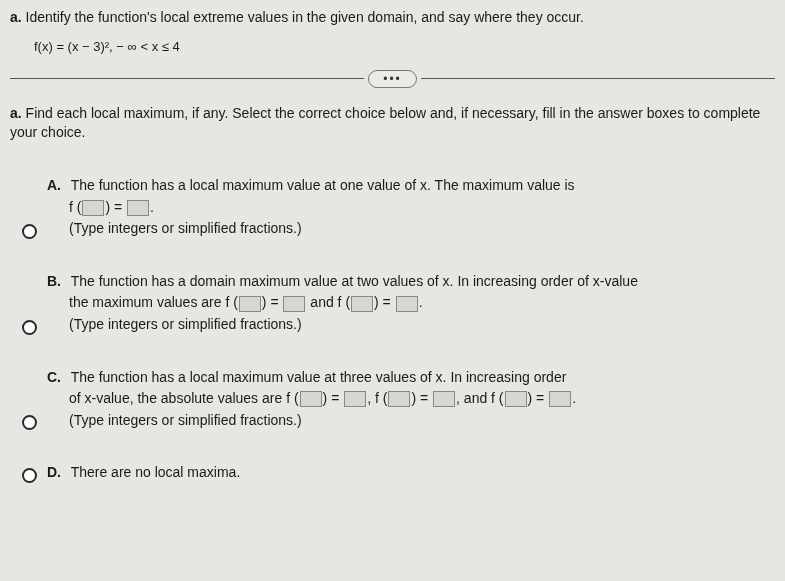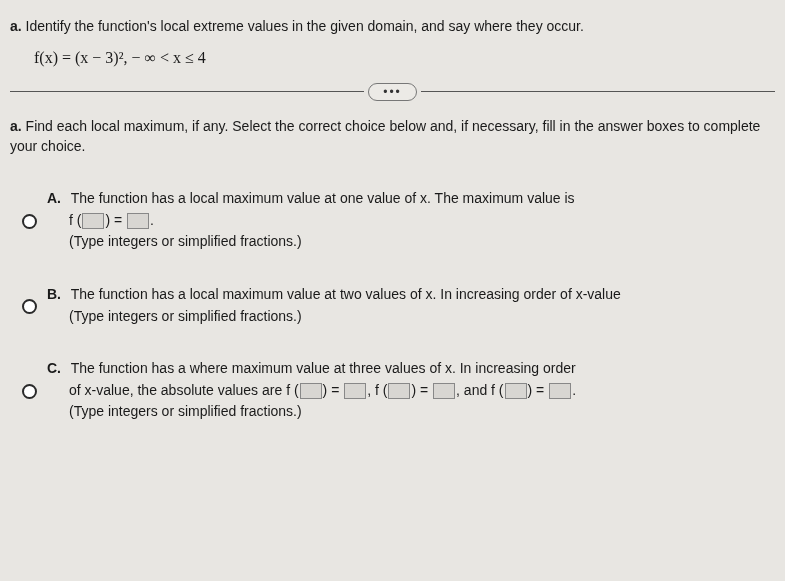--- a/index.html
+++ b/index.html
@@ -7,23 +7,23 @@
     font-family: Arial, Helvetica, sans-serif;
     font-size: 14px;
     color: #1a1a1a;
     background: #e8e6e2;
     width: 785px;
     height: 581px;
     padding: 8px 10px;
     line-height: 1.4;
   }
   .top-instructions { margin-bottom: 10px; }
-  .top-instructions p { margin-bottom: 2px; margin-top: 9px; }
+  .top-instructions p { margin-bottom: 2px; }
   .bold-label { font-weight: bold; }
-  .formula { margin: 10px 0 14px 24px; font-size: 16px; font-family: Liberation Serif, serif; }
+  .formula { margin: 10px 0 14px 24px; font-size: 13px; }
   .divider-row {
     display: flex;
     align-items: center;
     margin: 8px 0 16px 0;
   }
   .hr-line { flex: 1; height: 1px; background: #555; }
   .ellipsis-pill {
     border: 1px solid #777;
     border-radius: 12px;
     padding: 0 14px;
@@ -31,21 +31,21 @@
     font-size: 12px;
     letter-spacing: 2px;
     background: #eceae6;
     color: #333;
     line-height: 16px;
   }
   .section-a { margin-bottom: 30px; }
   .choices { margin-left: 12px; }
   .choice {
     display: flex;
-    align-items: center;
+    align-items: flex-end;
     margin-bottom: 14px;
     margin-top: 33px;
   }
   .radio {
     width: 15px; height: 15px;
     border: 2px solid #2a2a2a;
     border-radius: 50%;
     margin-top: 2px;
     margin-right: 10px;
     flex-shrink: 0;
@@ -103,33 +103,45 @@
         </span>
       </div>
       <div class="hint">(Type integers or simplified fractions.)</div>
     </div>
   </div>
 
   <div class="choice">
     <div class="radio"></div>
     <div class="choice-body">
       <span class="choice-letter">B.</span>
-      <span class="choice-text">The function has a local maximum value at two values of x. In increasing order of x-value</span>
+      <span class="choice-text">The function has a domain maximum value at two values of x. In increasing order of x-value</span>
+      <div class="indent-line">
+        <span class="fx">
+          <span>the maximum values are f (</span><span class="fillbox"></span><span>) = </span><span class="fillbox"></span><span> and f (</span><span class="fillbox"></span><span>) = </span><span class="fillbox"></span><span>.</span>
+        </span>
+      </div>
       <div class="hint">(Type integers or simplified fractions.)</div>
     </div>
   </div>
 
   <div class="choice">
     <div class="radio"></div>
     <div class="choice-body">
       <span class="choice-letter">C.</span>
-      <span class="choice-text">The function has a where maximum value at three values of x. In increasing order</span>
+      <span class="choice-text">The function has a local maximum value at three values of x. In increasing order</span>
       <div class="indent-line">
         <span class="fx">
           <span>of x-value, the absolute values are f (</span><span class="fillbox"></span><span>) = </span><span class="fillbox"></span><span>, f (</span><span class="fillbox"></span><span>) = </span><span class="fillbox"></span><span>, and f (</span><span class="fillbox"></span><span>) = </span><span class="fillbox"></span><span>.</span>
         </span>
       </div>
       <div class="hint">(Type integers or simplified fractions.)</div>
     </div>
   </div>
 
+  <div class="choice">
+    <div class="radio"></div>
+    <div class="choice-body">
+      <span class="choice-letter">D.</span>
+      <span class="choice-text">There are no local maxima.</span>
+    </div>
+  </div>
 
 </div>
 
 </body></html>

